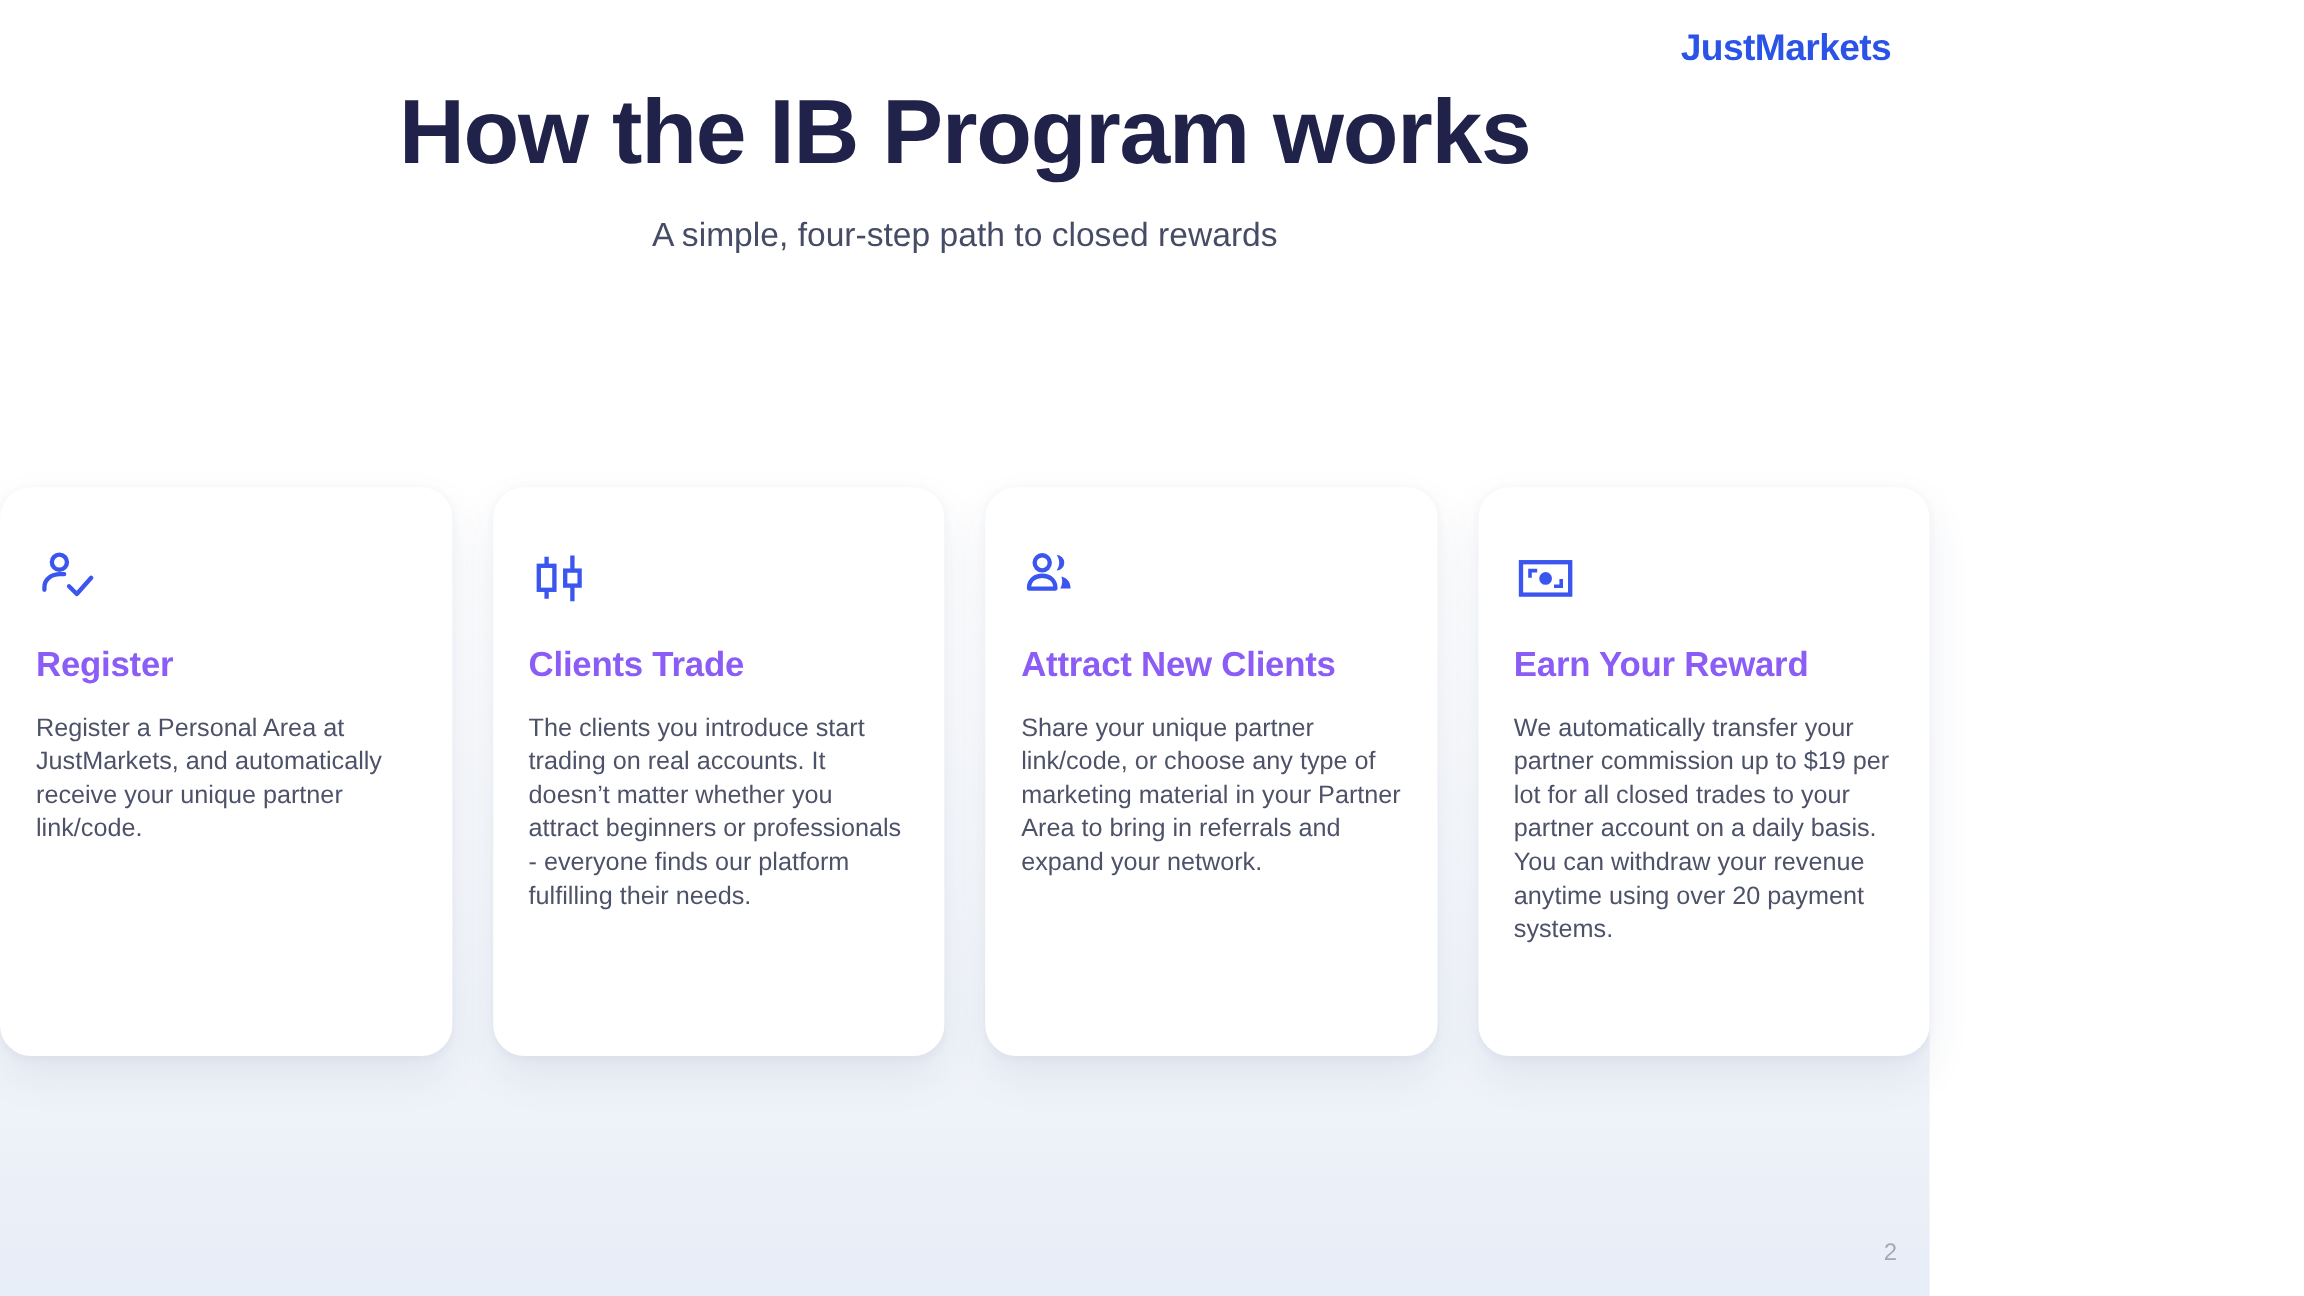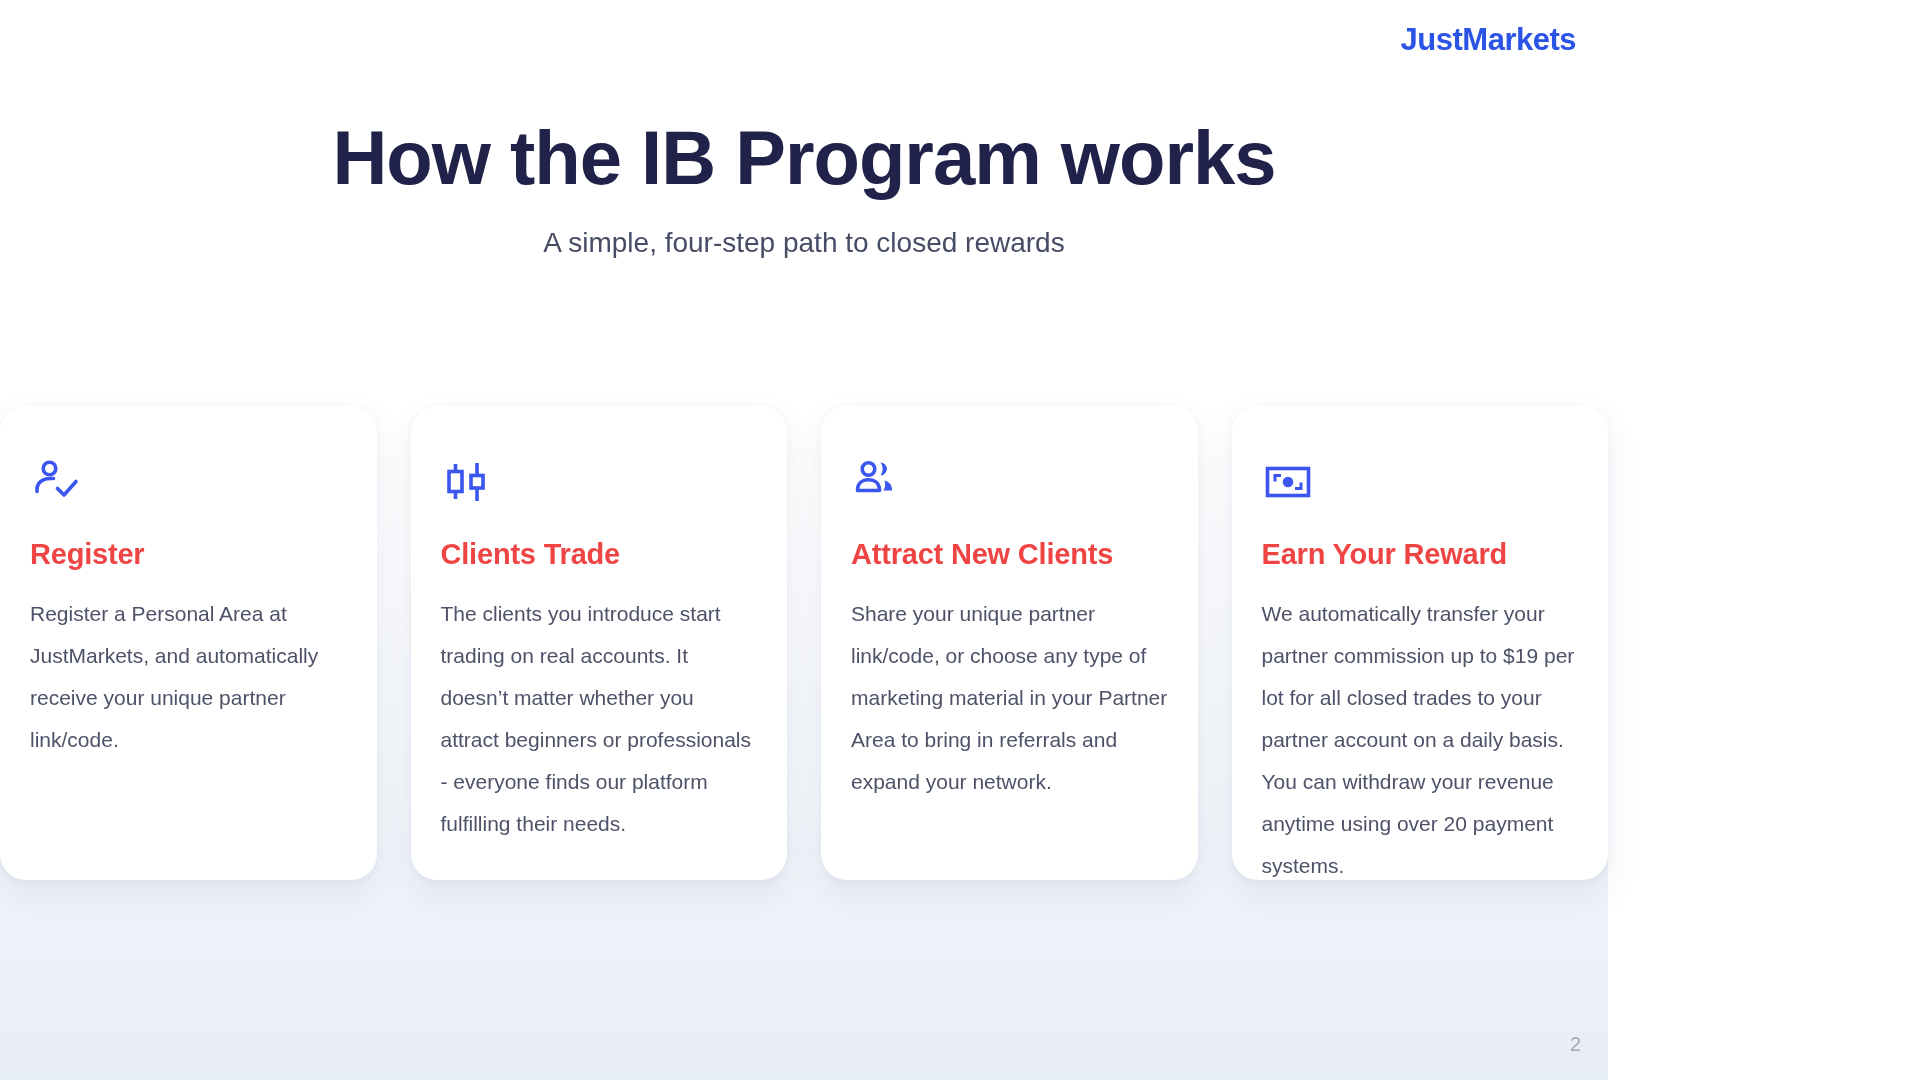--- a/index.html
+++ b/index.html
@@ -18,21 +18,21 @@
     position: absolute;
     top: 22px;
     right: 32px;
     font-size: 31px;
     font-weight: 700;
     letter-spacing: -0.5px;
     color: #2B54E6;
   }
   .header { position: absolute; top: 0; left: 0; right: 0; text-align: center; }
   .header h1 {
-    margin-top: 114px;
+    margin-top: 67px;
     font-size: 76px;
     font-weight: 700;
     letter-spacing: -1px;
     color: #20224A;
   }
   .header .subtitle {
     margin-top: 26px;
     font-size: 28px;
     font-weight: 400;
     color: #474C66;
@@ -52,26 +52,26 @@
     background: #ffffff;
     border-radius: 26px;
     padding: 52px 30px 0 30px;
     box-shadow: 0 16px 36px rgba(44, 62, 118, 0.08), 0 2px 8px rgba(44, 62, 118, 0.05);
   }
   .card-icon { height: 48px; margin-bottom: 32px; margin-left: 2px; }
   .card h2 {
     font-size: 29px;
     font-weight: 700;
     letter-spacing: -0.2px;
-    color: #ef4444;
+    color: #8b5cf6;
     margin-bottom: 22px;
   }
   .card p {
     font-size: 21px;
-    line-height: 42px;
+    line-height: 28px;
     color: #4E5269;
   }
   .page-number {
     position: absolute;
     right: 27px;
     bottom: 24px;
     font-size: 20px;
     color: #A3A9B5;
   }
 </style>

